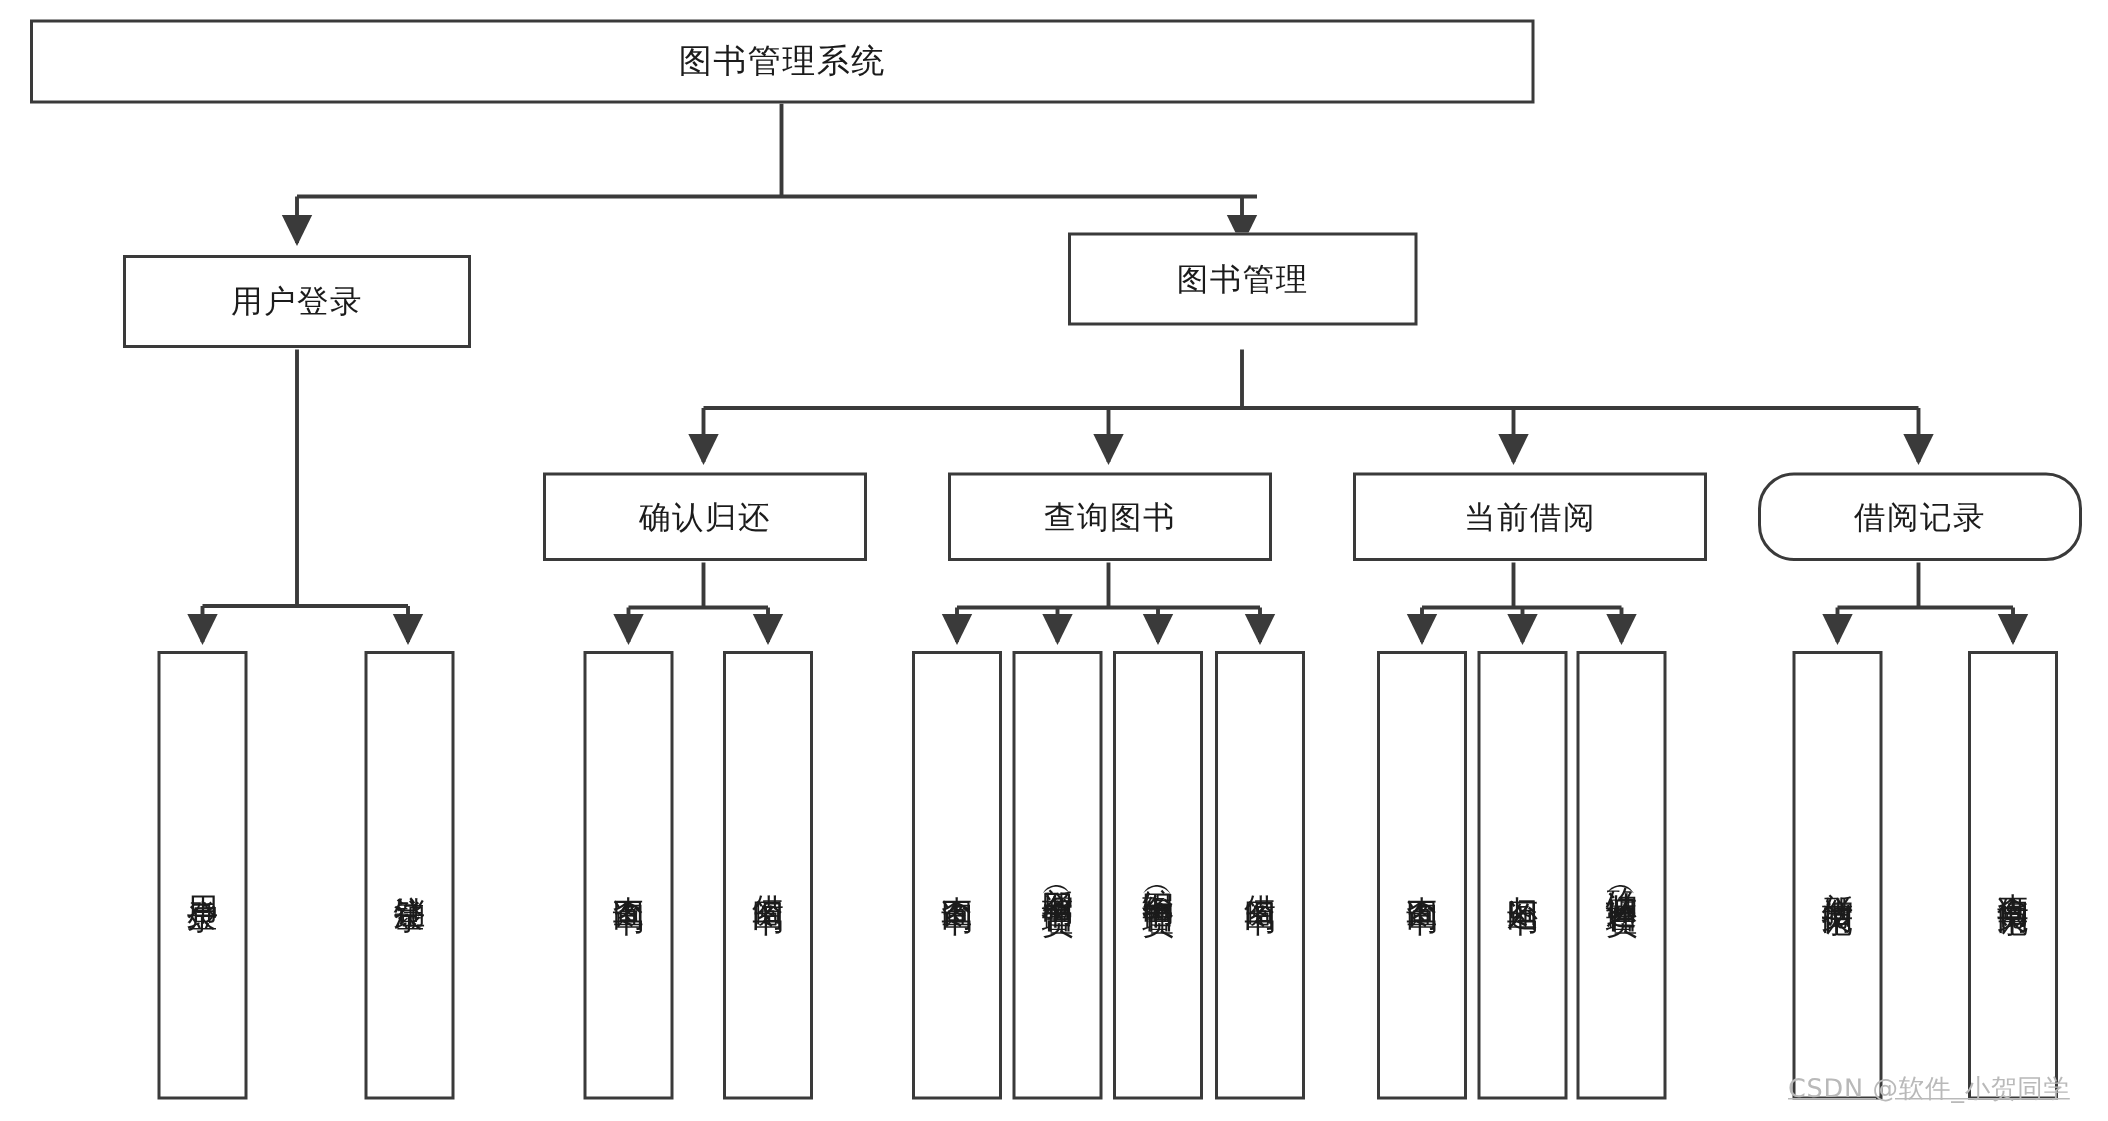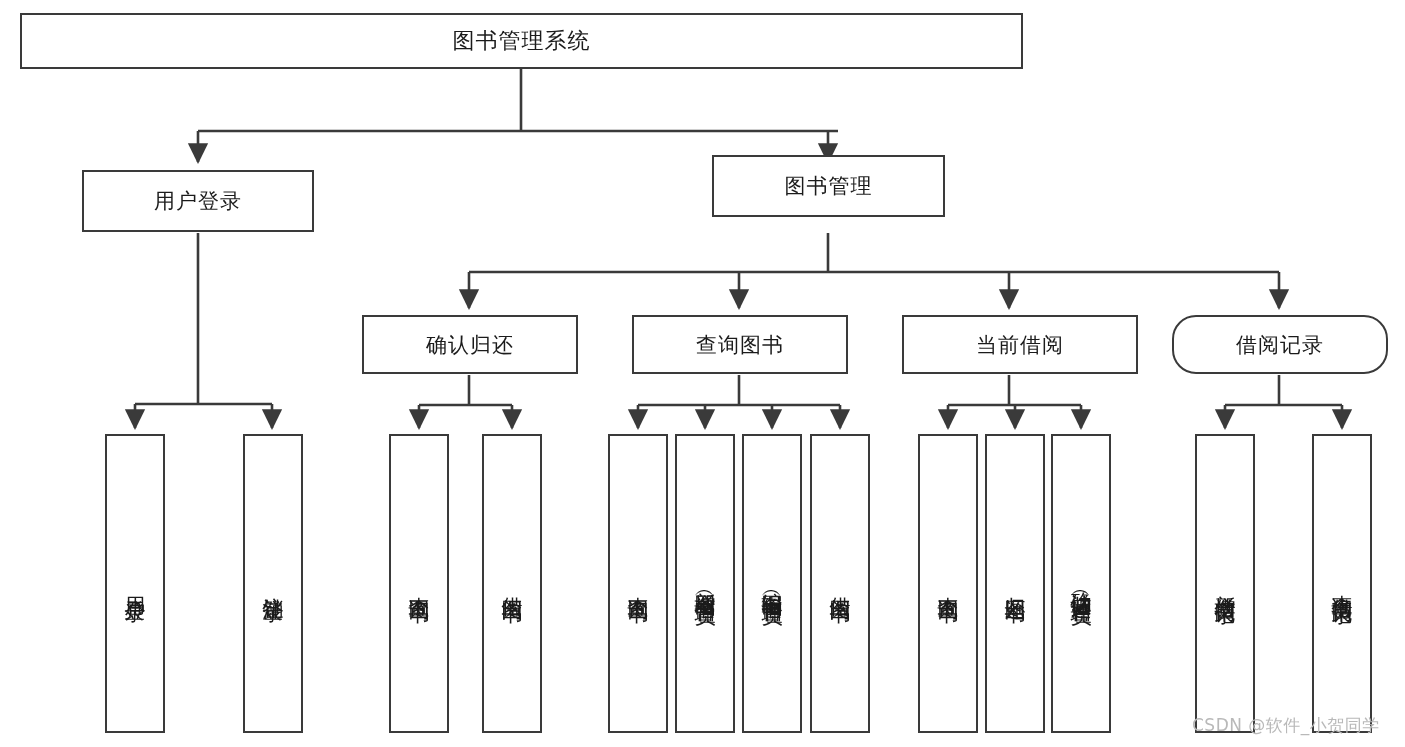--- a/index.html
+++ b/index.html
@@ -56,20 +56,21 @@
   #title-node {
     font-size: 22px;
   }
   .watermark {
     position: absolute;
     color: #b9b9b9;
     font-size: 17px;
     letter-spacing: 0.5px;
     white-space: nowrap;
     user-select: none;
+    text-decoration: underline;
   }
 </style>
 </head>
 <body>
 
 <div id="stage">
 
   <svg class="connectors" viewBox="0 0 1405 747" xmlns="http://www.w3.org/2000/svg">
     <defs>
       <marker id="arrow" markerWidth="9" markerHeight="9" refX="7.2" refY="4.5" orient="auto" markerUnits="strokeWidth">

